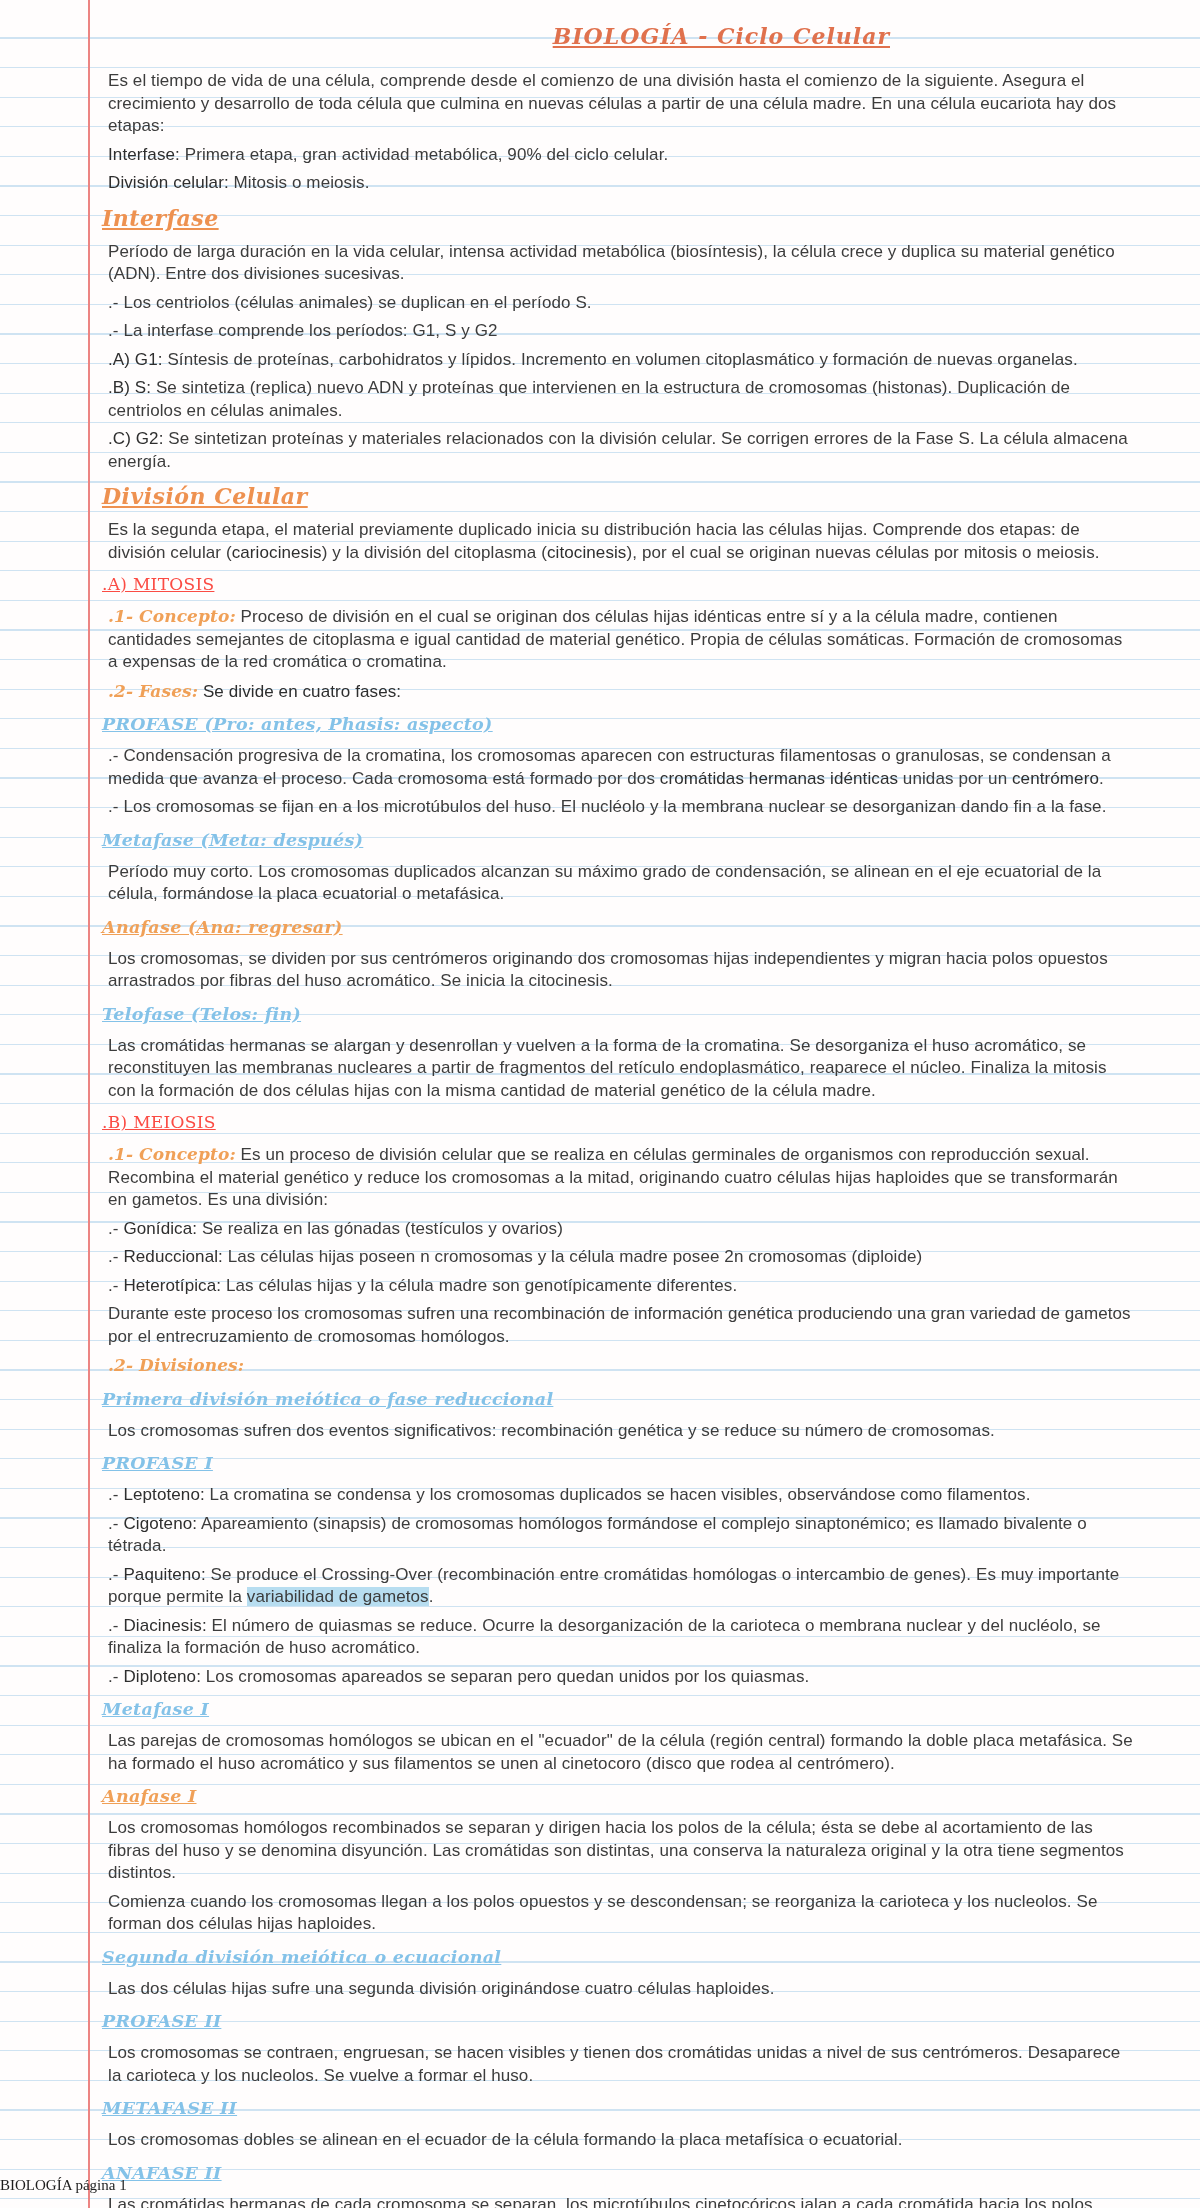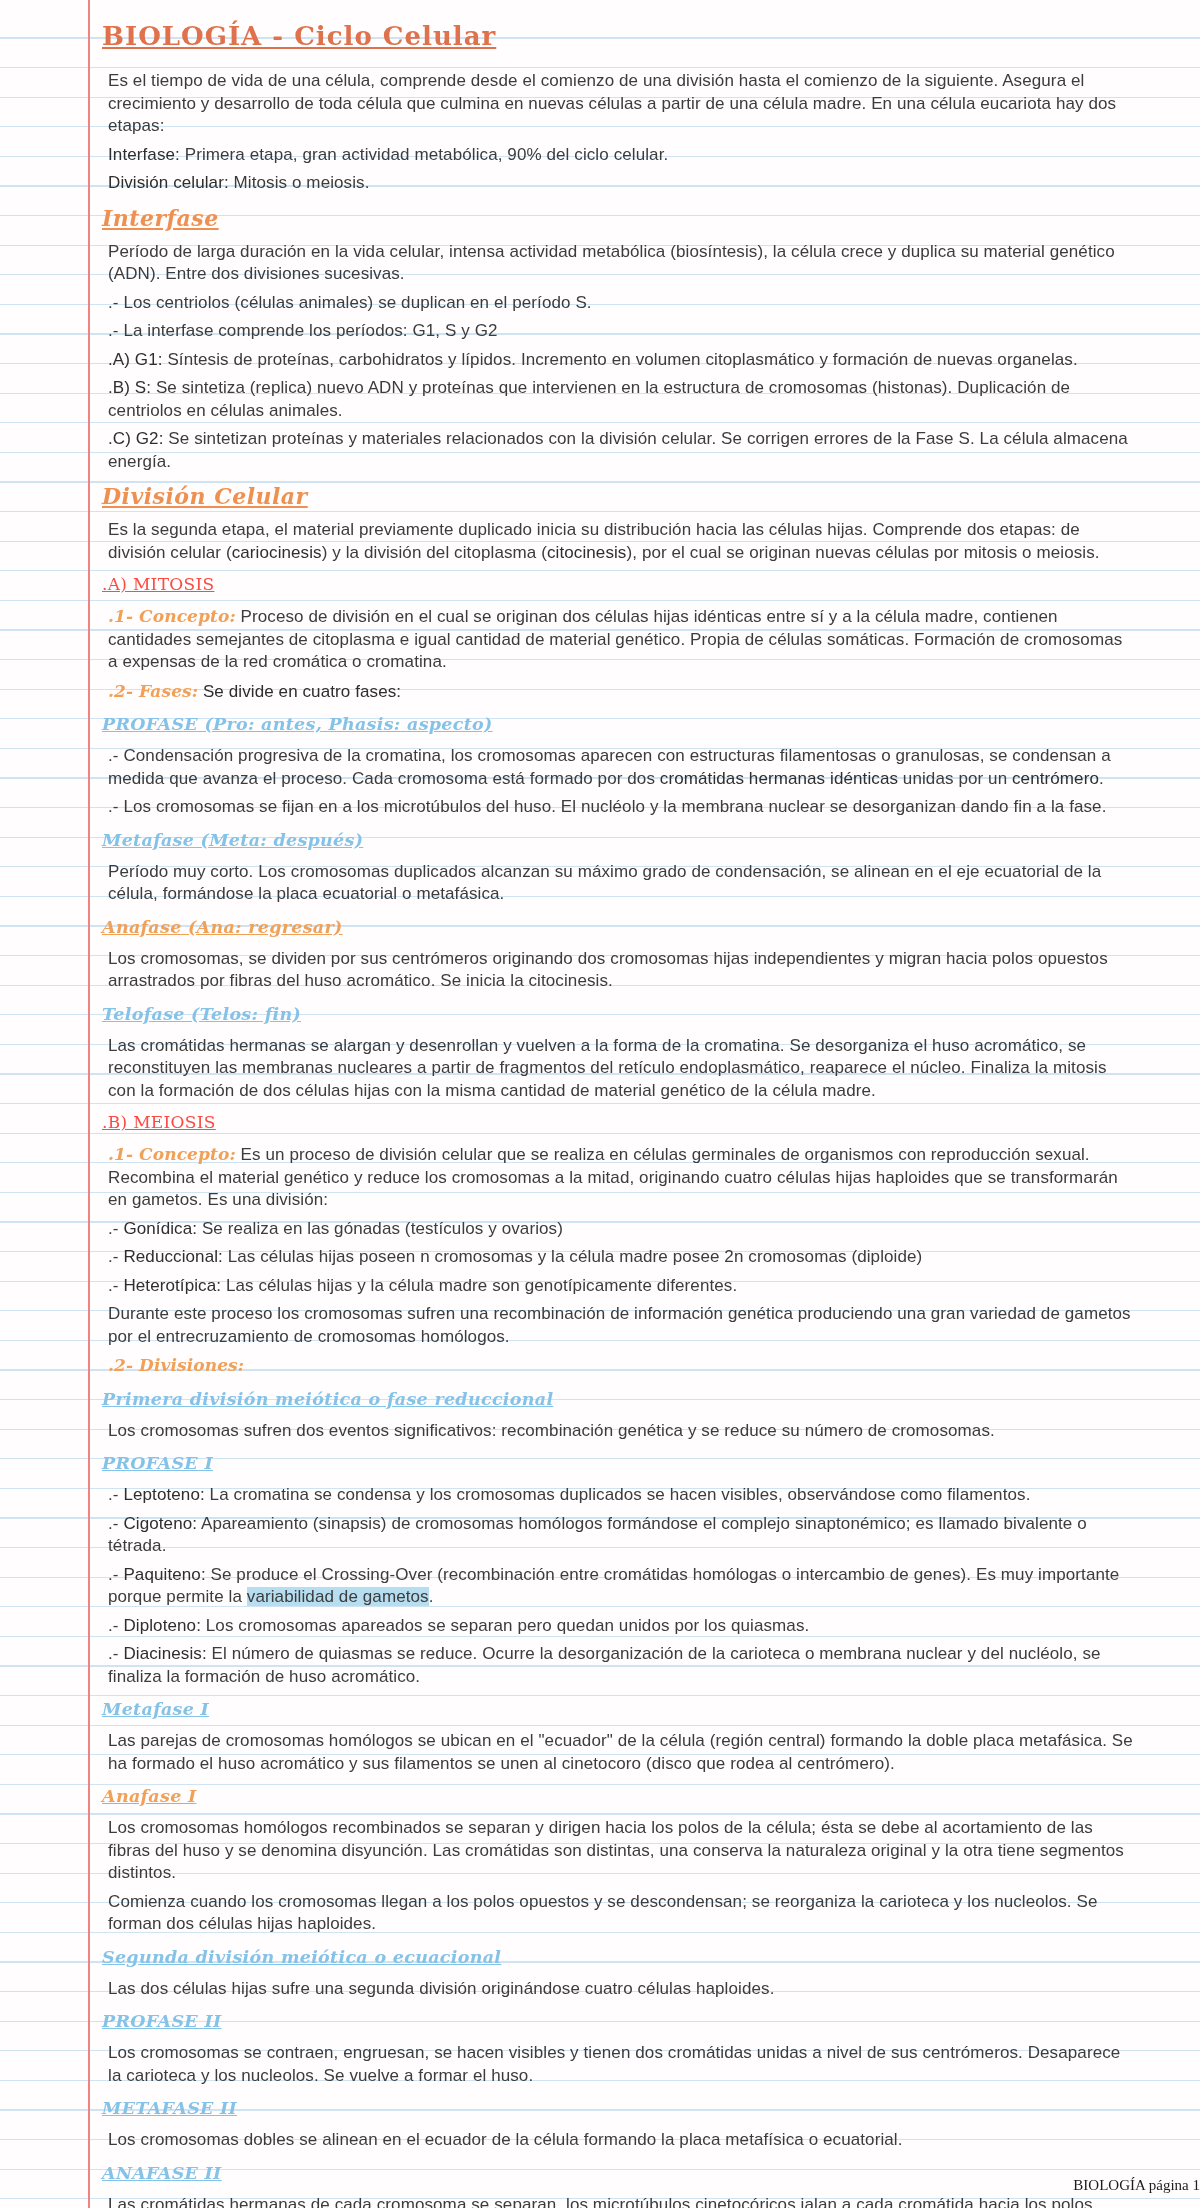--- a/index.html
+++ b/index.html
@@ -26,26 +26,27 @@
     width:2px;
     background:#ec8482;
   }
   .content{
     position:absolute;
     left:102px;
     right:60px;
     top:14px;
   }
   .note-title{
-    text-align:left;
+    text-align:right;
     padding-right:250px;
     margin:2px 0 14px 0;
     font-family:"DejaVu Serif", serif;
+    font-style:italic;
     font-weight:bold;
-    font-size:26px;
+    font-size:22px;
     line-height:40px;
     color:#e0714d;
     letter-spacing:1px;
   }
   .note-title .title-text{text-decoration:underline;}
   .para{
     margin:6px;
     font-size:17px;
     line-height:22.5px;
     letter-spacing:0.1px;
@@ -66,21 +67,21 @@
   }
   .hd .hd-text{text-decoration:underline;}
   .hd.o-lg{font-size:22px;line-height:28px;color:#ee9150;letter-spacing:0.5px;}
   .hd.blue{font-size:17.5px;line-height:24px;color:#84c2e8;letter-spacing:0.3px;}
   .hd.orange{font-size:17.5px;line-height:24px;color:#f0a057;letter-spacing:0.3px;}
   .hd.red{font-size:17px;line-height:23px;color:#fb4b43;font-style:normal;font-weight:normal;letter-spacing:0.3px;}
   .footer{
     position:absolute;
     left:0;right:0;
     bottom:14px;
-    text-align:right;
+    text-align:left;
     font-family:"Liberation Serif", serif;
     font-size:15px;
     color:#1d1d1d;
   }
 </style>
 </head>
 <body>
 
 <div class="page">
   <div class="margin-line"></div>
@@ -119,22 +120,22 @@
         <p class="para"><span>.- </span><span class="b">Reduccional:</span><span> Las células hijas poseen n cromosomas y la célula madre posee 2n cromosomas (diploide)</span></p>
         <p class="para"><span>.- </span><span class="b">Heterotípica:</span><span> Las células hijas y la célula madre son genotípicamente diferentes.</span></p>
         <p class="para"><span>Durante este proceso los cromosomas sufren una recombinación de información genética produciendo una gran variedad de gametos por el entrecruzamiento de cromosomas homólogos.</span></p>
         <p class="para"><span class="label">.2- Divisiones:</span></p>
         <div class="hd blue"><span class="hd-text">Primera división meiótica o fase reduccional</span></div>
         <p class="para"><span>Los cromosomas sufren dos eventos significativos: recombinación genética y se reduce su número de cromosomas.</span></p>
         <div class="hd blue"><span class="hd-text">PROFASE I</span></div>
         <p class="para"><span>.- </span><span class="b">Leptoteno:</span><span> La cromatina se condensa y los cromosomas duplicados se hacen visibles, observándose como filamentos.</span></p>
         <p class="para"><span>.- </span><span class="b">Cigoteno:</span><span> Apareamiento (sinapsis) de cromosomas homólogos formándose el complejo sinaptonémico; es llamado bivalente o tétrada.</span></p>
         <p class="para"><span>.- </span><span class="b">Paquiteno:</span><span> Se produce el Crossing-Over (recombinación entre cromátidas homólogas o intercambio de genes). Es muy importante porque permite la </span><span class="hl">variabilidad de gametos</span><span>.</span></p>
+        <p class="para"><span>.- </span><span class="b">Diacinesis:</span><span> El número de quiasmas se reduce. Ocurre la desorganización de la carioteca o membrana nuclear y del nucléolo, se finaliza la formación de huso acromático.</span></p>
         <p class="para"><span>.- </span><span class="b">Diploteno:</span><span> Los cromosomas apareados se separan pero quedan unidos por los quiasmas.</span></p>
-        <p class="para"><span>.- </span><span class="b">Diacinesis:</span><span> El número de quiasmas se reduce. Ocurre la desorganización de la carioteca o membrana nuclear y del nucléolo, se finaliza la formación de huso acromático.</span></p>
         <div class="hd blue"><span class="hd-text">Metafase I</span></div>
         <p class="para"><span>Las parejas de cromosomas homólogos se ubican en el "ecuador" de la célula (región central) formando la doble placa metafásica. Se ha formado el huso acromático y sus filamentos se unen al cinetocoro (disco que rodea al centrómero).</span></p>
         <div class="hd orange"><span class="hd-text">Anafase I</span></div>
         <p class="para"><span>Los cromosomas homólogos recombinados se separan y dirigen hacia los polos de la célula; ésta se debe al acortamiento de las fibras del huso y se denomina disyunción. Las cromátidas son distintas, una conserva la naturaleza original y la otra tiene segmentos distintos.</span></p>
         <p class="para"><span>Comienza cuando los cromosomas llegan a los polos opuestos y se descondensan; se reorganiza la carioteca y los nucleolos. Se forman dos células hijas haploides.</span></p>
         <div class="hd blue"><span class="hd-text">Segunda división meiótica o ecuacional</span></div>
         <p class="para"><span>Las dos células hijas sufre una segunda división originándose cuatro células haploides.</span></p>
         <div class="hd blue"><span class="hd-text">PROFASE II</span></div>
         <p class="para"><span>Los cromosomas se contraen, engruesan, se hacen visibles y tienen dos cromátidas unidas a nivel de sus centrómeros. Desaparece la carioteca y los nucleolos. Se vuelve a formar el huso.</span></p>
         <div class="hd blue"><span class="hd-text">METAFASE II</span></div>

